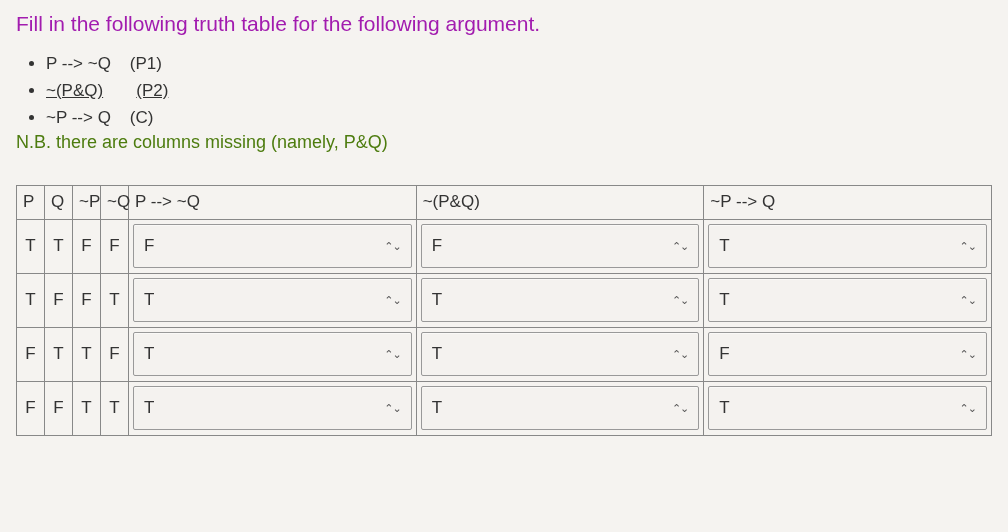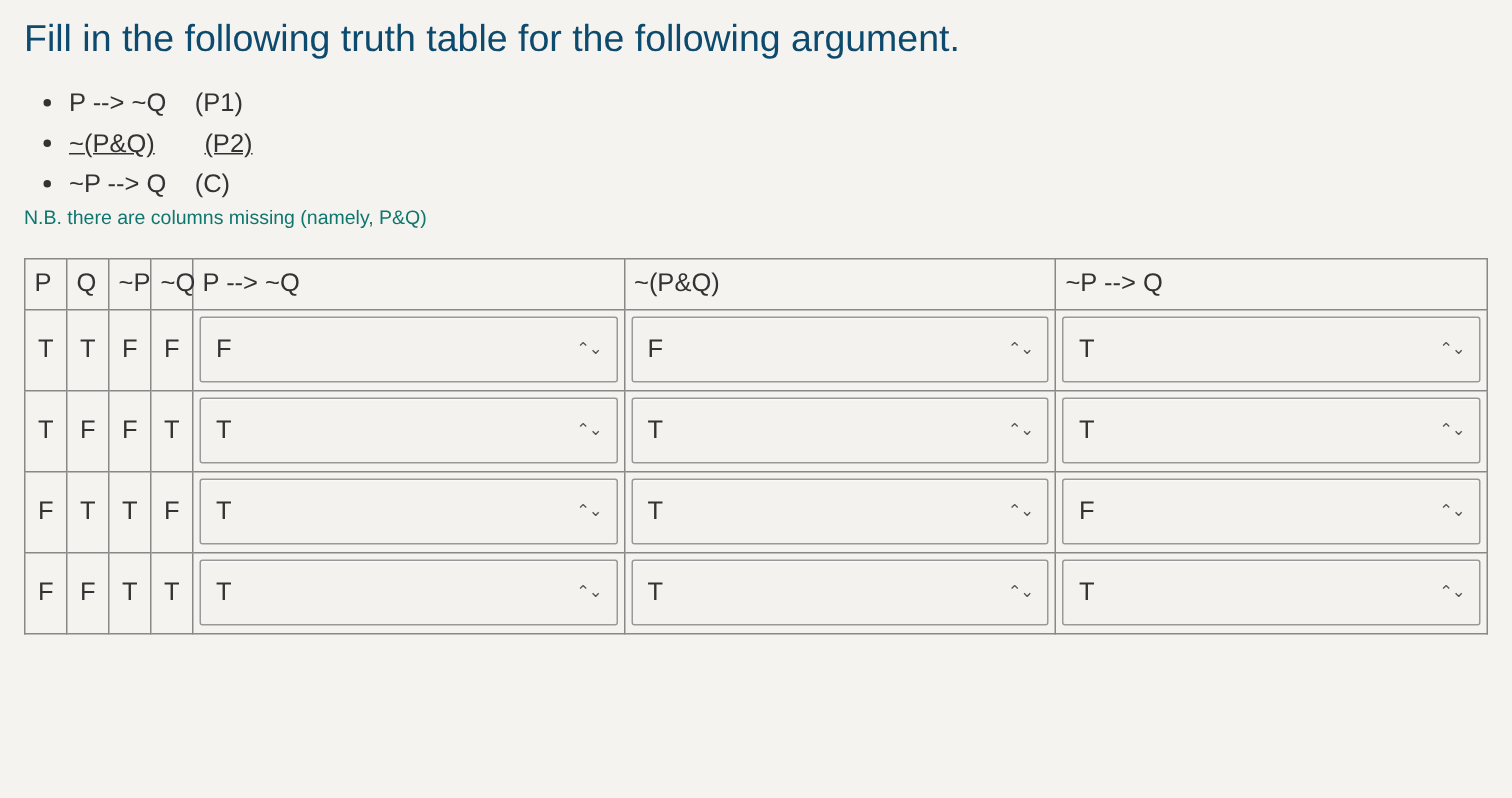--- a/index.html
+++ b/index.html
@@ -9,42 +9,42 @@
     }
     body {
       font-family: Arial, Helvetica, sans-serif;
       background: #f5f3f0;
       color: #2a2a2a;
       padding: 12px 16px;
       width: 1008px;
       height: 532px;
     }
     .question-title {
-      font-size: 25px;
+      font-size: 21px;
       font-weight: 400;
-      color: #0c4a6e;
+      color: #a21caf;
       margin-bottom: 14px;
     }
     .premises {
       margin-left: 24px;
     }
     .premises li {
       list-style: disc;
       font-size: 17px;
       color: #333;
       line-height: 1.6;
       margin-left: 6px;
     }
     .underline {
       text-decoration: underline;
     }
     .note {
-      font-size: 13px;
-      color: #0f766e;
-      margin-bottom: 20px;
+      font-size: 18px;
+      color: #4d7c0f;
+      margin-bottom: 32px;
     }
     .truth-table {
       border-collapse: collapse;
       width: 100%;
       table-layout: fixed;
     }
     .truth-table th,
     .truth-table td {
       border: 1px solid #888;
       text-align: left;

